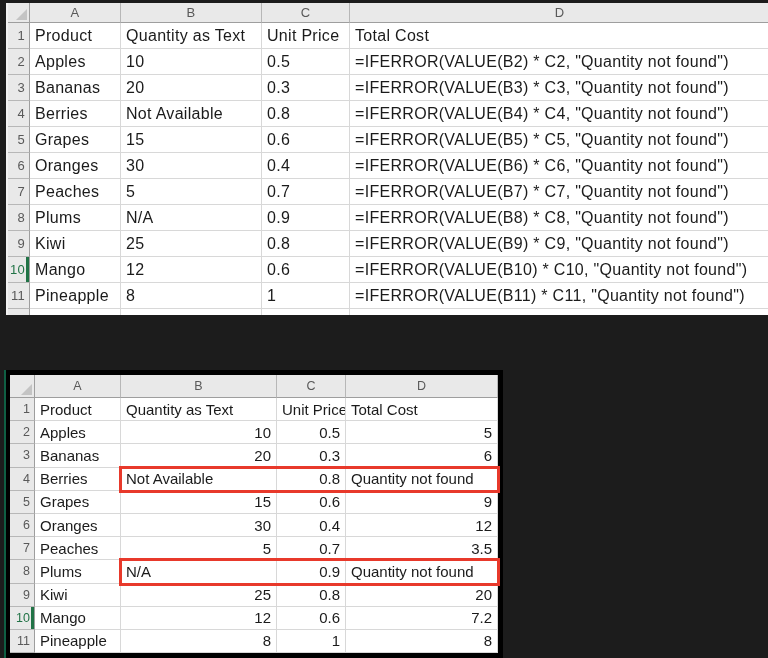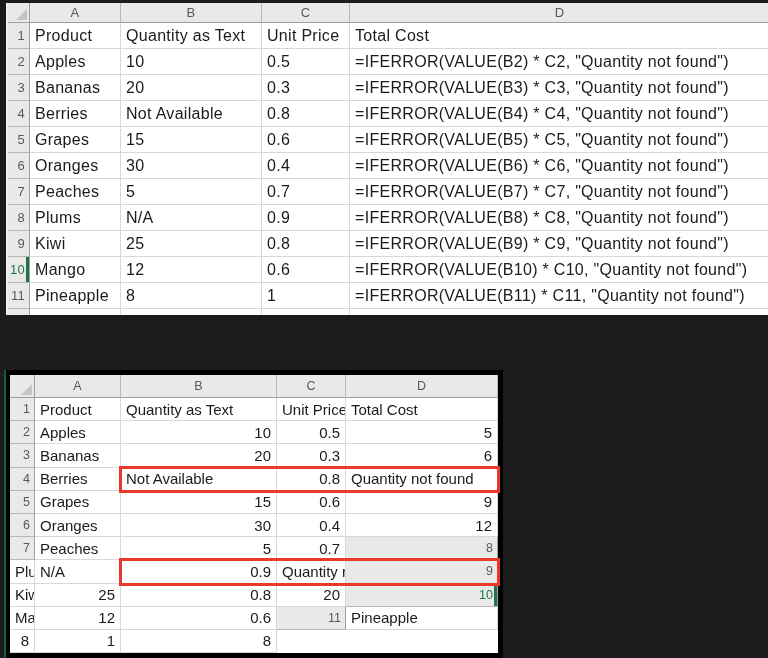--- a/index.html
+++ b/index.html
@@ -166,34 +166,36 @@
       <div class="cell r">9</div>
       <div class="rh">6</div>
       <div class="cell">Oranges</div>
       <div class="cell r">30</div>
       <div class="cell r">0.4</div>
       <div class="cell r">12</div>
       <div class="rh">7</div>
       <div class="cell">Peaches</div>
       <div class="cell r">5</div>
       <div class="cell r">0.7</div>
+      <div class="cell r">3.5</div>
       <div class="rh">8</div>
       <div class="cell">Plums</div>
       <div class="cell">N/A</div>
       <div class="cell r">0.9</div>
       <div class="cell">Quantity not found</div>
       <div class="rh">9</div>
       <div class="cell">Kiwi</div>
       <div class="cell r">25</div>
       <div class="cell r">0.8</div>
       <div class="cell r">20</div>
       <div class="rh sel">10</div>
       <div class="cell">Mango</div>
       <div class="cell r">12</div>
       <div class="cell r">0.6</div>
+      <div class="cell r">7.2</div>
       <div class="rh">11</div>
       <div class="cell">Pineapple</div>
       <div class="cell r">8</div>
       <div class="cell r">1</div>
       <div class="cell r">8</div>
       <div class="err-box" style="left: 109px; top: 90.6px; width: 381px; height: 27.2px;"></div>
       <div class="err-box" style="left: 109px; top: 183.4px; width: 381px; height: 27.2px;"></div>
     </div>
 </div>
 

